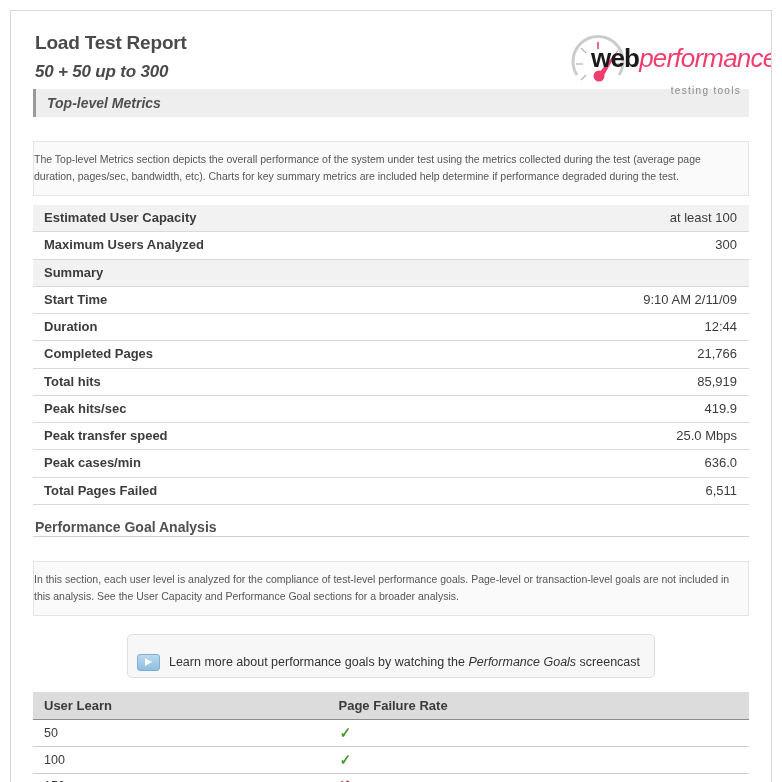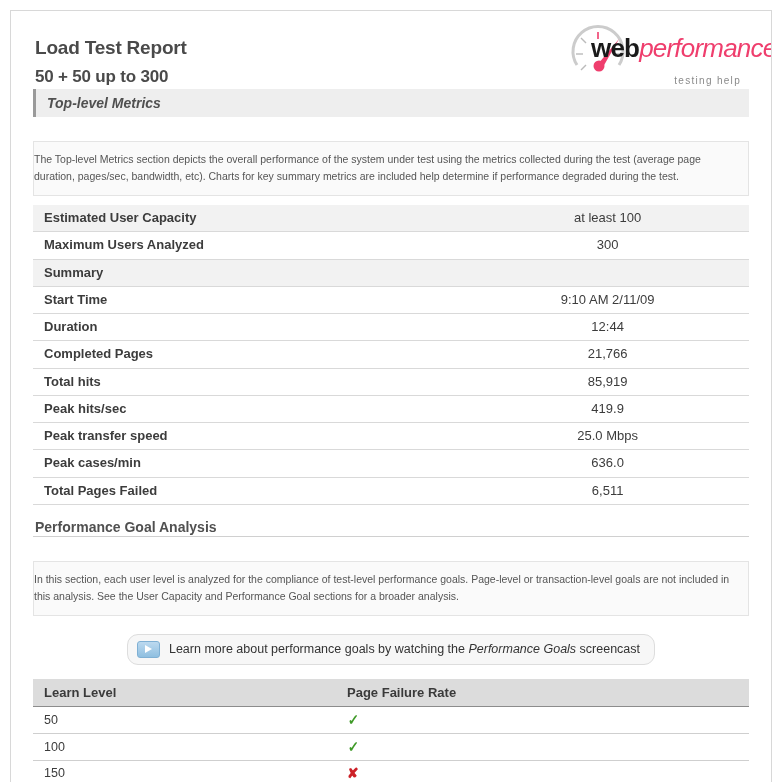--- a/index.html
+++ b/index.html
@@ -26,41 +26,42 @@
     overflow: hidden;
   }
   .inner {
     padding: 0 22px;
   }
 
   
   .report-header {
     display: flex;
     justify-content: space-between;
-    align-items: flex-end;
+    align-items: flex-start;
     padding-top: 22px;
     height: 74px;
     box-sizing: border-box;
   }
   .titles { padding-left: 2px; }
   .report-title {
     font-size: 19px;
     font-weight: bold;
     color: #4a4a4a;
     letter-spacing: -0.2px;
     margin: 0 0 11px 0;
     line-height: 1;
   }
   .report-subtitle {
     font-size: 17px;
     font-weight: bold;
     color: #4a4a4a;
     letter-spacing: -0.2px;
     margin: 0;
     line-height: 1;
+    font-style: italic;
   }
 
   
   .logo {
     position: relative;
     width: 176px;
     height: 62px;
     margin-right: 6px;
   }
   .logo-gauge {
@@ -134,37 +135,37 @@
     font-size: 13px;
     color: #3c3c3c;
   }
   .metrics-table td {
     padding: 5px 9px 5px 11px;
     border-bottom: 1px solid #d9d9d9;
     line-height: 1.25;
   }
   .metrics-table tr.shade td { background: #f2f2f2; }
   .metrics-table td.label { text-align: left; font-weight: 600; }
-  .metrics-table td.value { text-align: center; padding-right: 12px; }
+  .metrics-table td.value { text-align: right; padding-right: 12px; }
 
   
   .screencast-wrap {
     display: flex;
     justify-content: center;
     margin-top: 18px;
   }
   .screencast-banner {
     display: flex;
     align-items: center;
     background: #f7f7f7;
     border: 1px solid #dddddd;
-    padding: 6px 14px 6px 9px;
+    padding: 19px 14px 6px 9px;
     font-size: 12.5px;
     color: #333333;
-    border-radius: 11px;
+    border-radius: 5px;
   }
   .play-icon {
     width: 21px;
     height: 15px;
     background: linear-gradient(#bcd9ef, #8fbfe0);
     border: 1px solid #7fb0d4;
     border-radius: 3px;
     margin-right: 9px;
     flex: 0 0 auto;
     position: relative;
@@ -237,21 +238,21 @@
           <line x1="9" y1="31" x2="16" y2="31" stroke="#bbbbbb" stroke-width="1.4"></line>
           <line x1="46" y1="31" x2="53" y2="31" stroke="#bbbbbb" stroke-width="1.4"></line>
           <line x1="14" y1="15" x2="19" y2="20" stroke="#bbbbbb" stroke-width="1.4"></line>
           <line x1="14" y1="47" x2="19" y2="42" stroke="#bbbbbb" stroke-width="1.4"></line>
           <path d="M31 41 L52 16 L36 44 Z" fill="#ef3e6d"></path>
           <circle cx="32" cy="43" r="5.5" fill="#ef3e6d"></circle>
         </svg>
         <div class="logo-wordmark">
           <span class="logo-web">web</span><span class="logo-perf">performance</span>
         </div>
-        <div class="logo-tag">testing help</div>
+        <div class="logo-tag">testing tools</div>
       </div>
     </div>
 
     <div class="section-bar">Top-level Metrics</div>
 
     <div class="desc-box">The Top-level Metrics section depicts the overall performance of the system under test using the metrics collected during the test (average page duration, pages/sec, bandwidth, etc). Charts for key summary metrics are included help determine if performance degraded during the test.</div>
 
     <table class="metrics-table">
       <tbody id="metrics-body">
           <tr class="shade">
@@ -308,21 +309,21 @@
     <div class="screencast-wrap">
       <div class="screencast-banner">
         <span class="play-icon"></span>
         <span><span>Learn more about performance goals by watching the </span><em>Performance Goals</em><span> screencast</span></span>
       </div>
     </div>
 
     <table class="goal-table">
       <thead>
         <tr>
-          <th>Learn Level</th>
+          <th>User Learn</th>
           <th class="col-rate">Page Failure Rate</th>
         </tr>
       </thead>
       <tbody id="goal-body">
           <tr>
             <td>50</td>
             <td class="col-rate"><span class="check">✓</span></td>
           </tr>
           <tr>
             <td>100</td>

